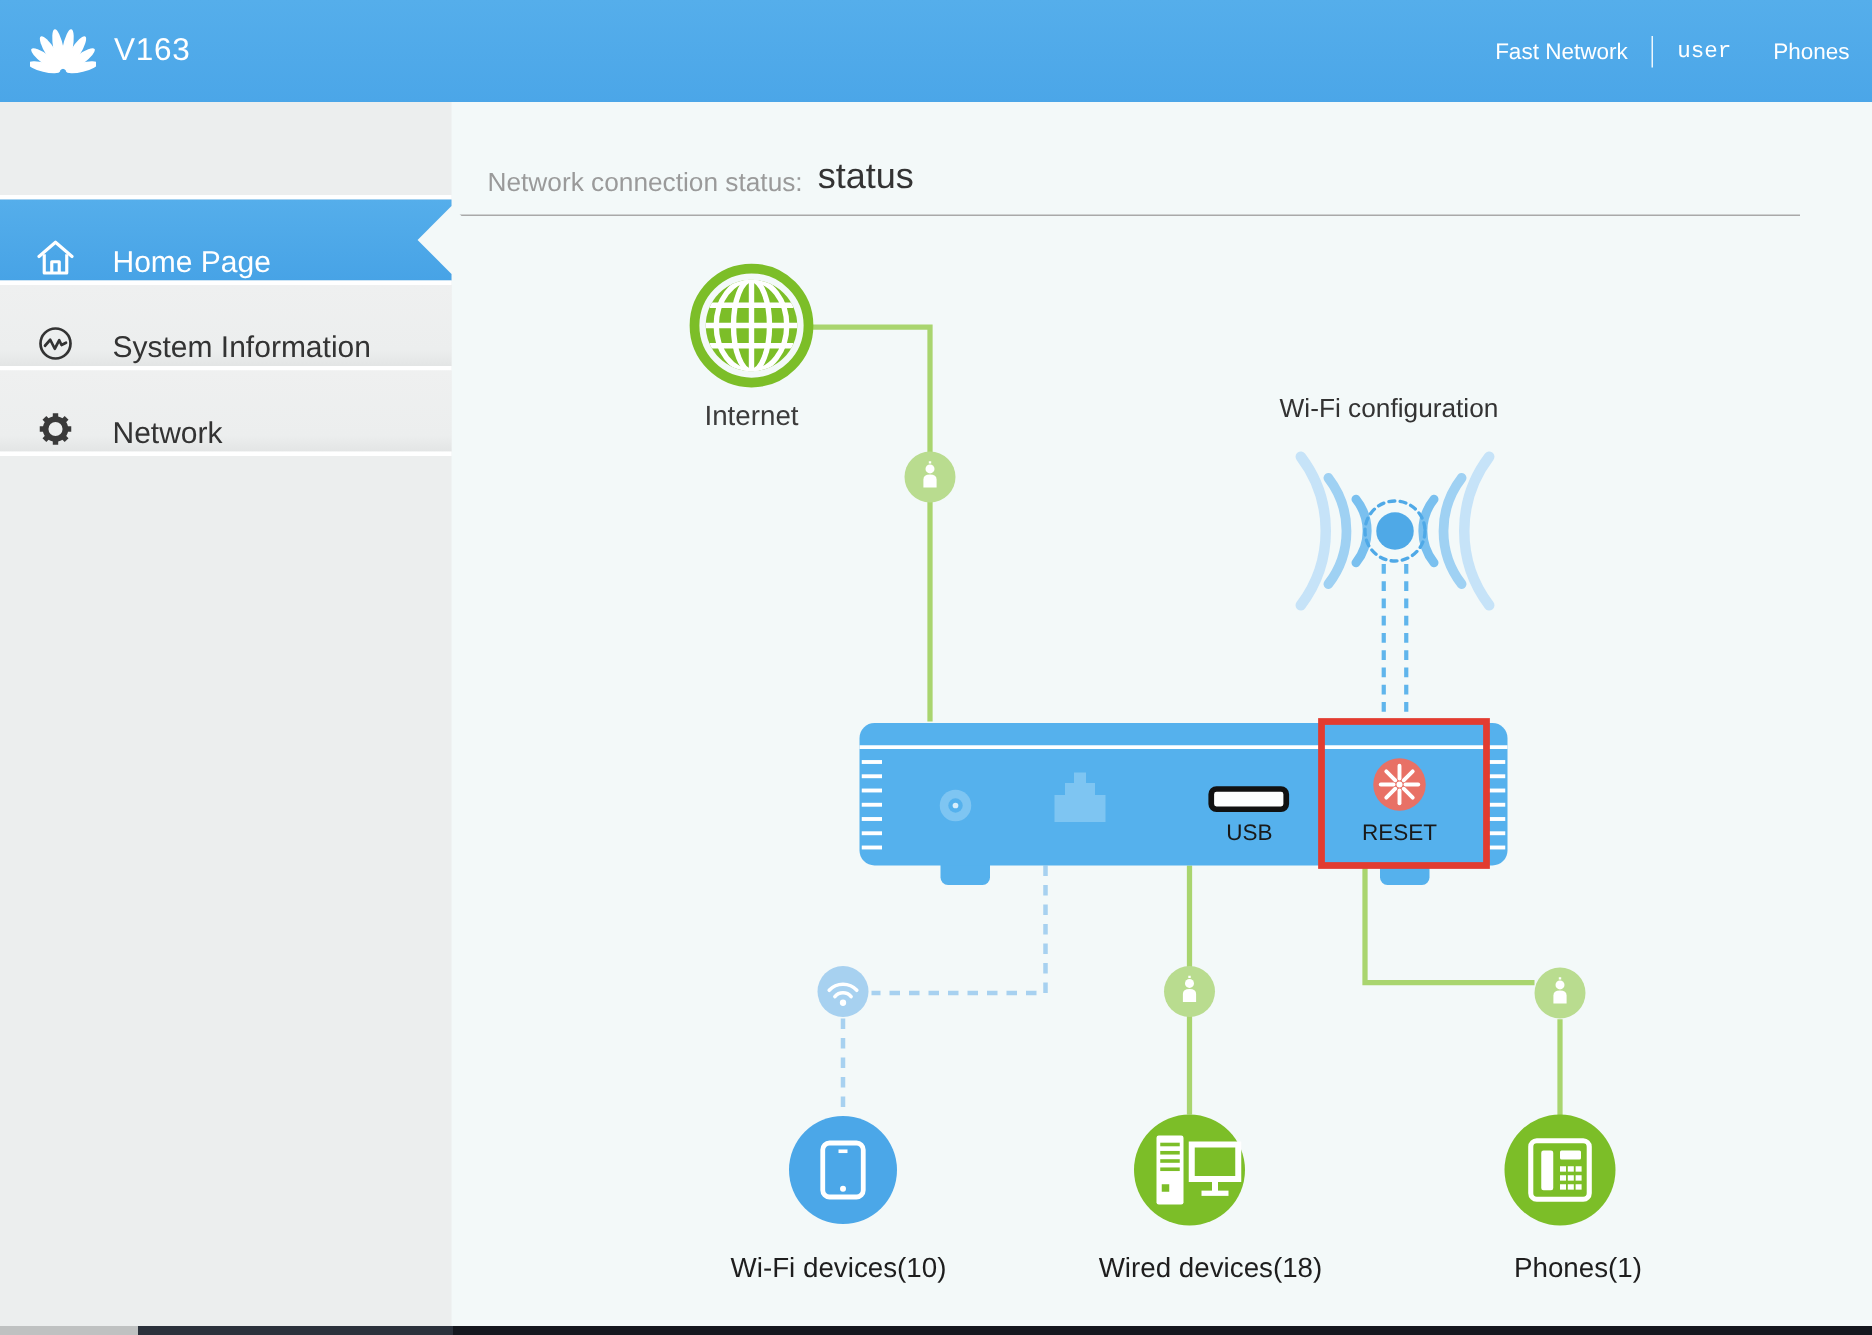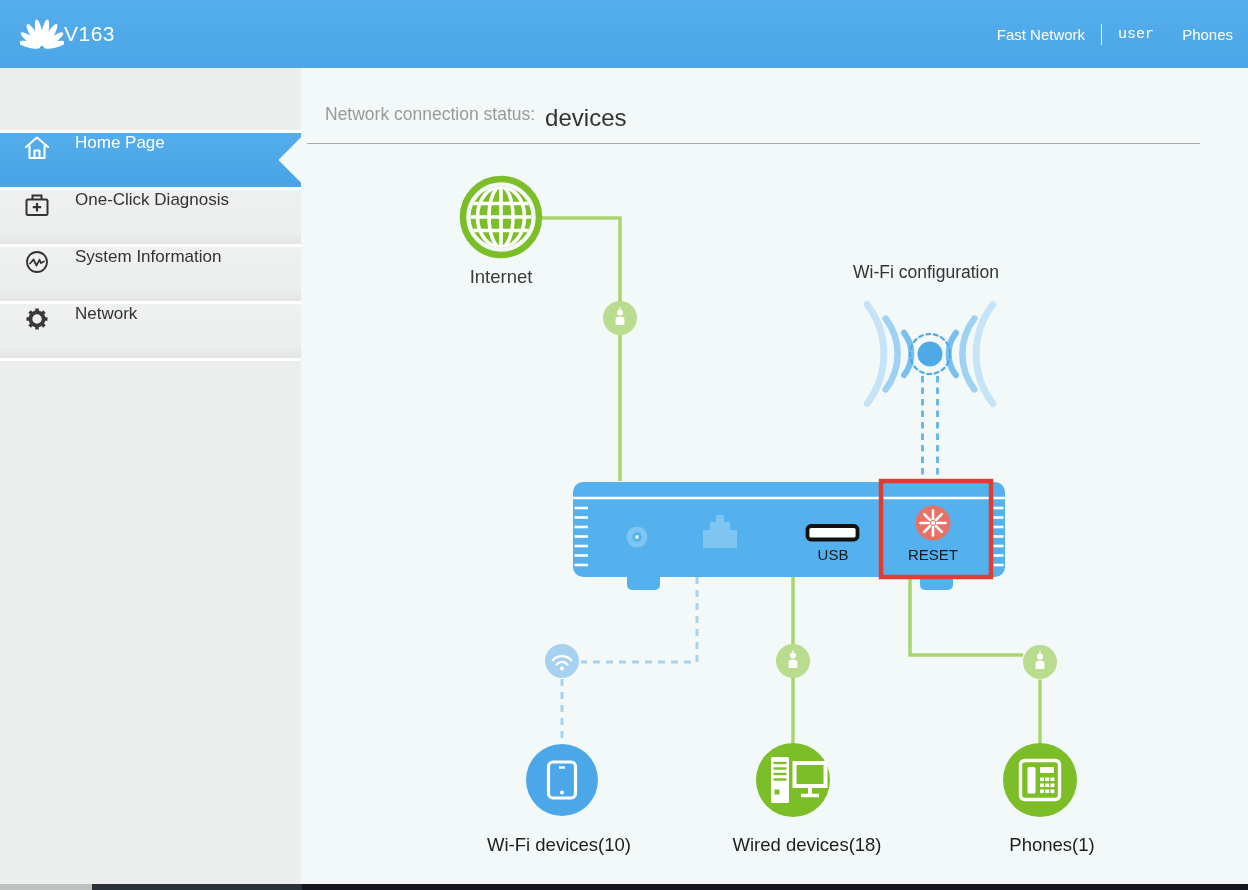--- a/index.html
+++ b/index.html
@@ -6,42 +6,42 @@
   html,body { width:1248px; height:890px; }
   body { font-family:"Liberation Sans", sans-serif; }
   .app { position:relative; width:1248px; height:890px; overflow:hidden; background:#F3F9F9; }
 
   
   .header { position:absolute; left:0; top:0; width:1248px; height:68px;
             background:linear-gradient(180deg,#55AEEB 0%,#4BA6E8 100%);
             display:flex; align-items:center; z-index:30; }
   .brand-wrap { display:flex; align-items:center; margin-left:20px; }
   .brand-logo { width:44px; height:40px; }
-  .brand-name { color:#fff; font-size:21px; margin-left:0; letter-spacing:0.5px; }
+  .brand-name { color:#fff; font-size:21px; margin-left:12px; letter-spacing:0.5px; }
   .header-right { margin-left:auto; display:flex; align-items:center; margin-right:15px; color:#fff; font-size:15px; }
   .header-link { cursor:pointer; white-space:nowrap; }
   .header-divider { width:1px; height:21px; background:rgba(255,255,255,0.9); margin:0 16px; }
   .header-user { margin-right:28px;font-family:Liberation Mono, monospace; }
 
   
   .sidebar { position:absolute; left:0; top:68px; width:301px; height:816px; background:#ECEEEE; z-index:20; }
   .side-spacer { height:65px; border-bottom:3px solid #fff; }
   .side-item { position:relative; height:57px; border-bottom:3px solid #fff;
-               display:flex; align-items:flex-start; padding-left:22px;
+               display:flex; align-items:flex-end; padding-left:22px;
                background:linear-gradient(180deg,#EFF0F0 0%,#ECEEEE 80%,#E3E5E5 100%);
-               color:#333; font-size:17px; cursor:pointer; }
+               color:#333; font-size:20px; cursor:pointer; }
   .side-item .icon-box { width:30px; height:30px; display:flex; align-items:center; justify-content:center; }
   .side-item .side-label { margin-left:23px; }
   .side-item.selected { background:linear-gradient(180deg,#55AEEB 0%,#47A3E6 100%); color:#fff; }
   .side-arrow { position:absolute; right:-16px; top:50%; width:32px; height:32px;
                 transform:translateY(-50%) rotate(45deg); background:#F3F9F9; }
 
   
   .main { position:absolute; left:301px; top:68px; width:947px; height:816px; background:#F3F9F9; z-index:10; }
-  .status-row { position:absolute; left:24px; top:36px; display:flex; align-items:flex-start; }
+  .status-row { position:absolute; left:24px; top:36px; display:flex; align-items:flex-end; }
   .status-label { font-size:17.5px; color:#9A9A9A; }
   .status-value { font-size:24px; color:#333; margin-left:10px; }
   .status-rule { position:absolute; left:0; top:75px; width:899px; height:1px; background:#A9A9A9; }
   .diagram-svg { position:absolute; left:0; top:0; }
   .diagram-svg text { font-family:"Liberation Sans", sans-serif; }
 
   
   .bottom-strip { position:absolute; left:0; top:884px; width:1248px; height:6px; z-index:40; }
   .strip-a { position:absolute; left:0; top:0; width:92px; height:6px; background:#BFC1C1; }
   .strip-b { position:absolute; left:92px; top:0; width:210px; height:6px; background:#2B313B; }
@@ -100,30 +100,20 @@
         <svg width="28" height="26" viewBox="0 0 28 26">
           <path d="M3 12 L14 2.5 L25 12" fill="none" stroke="#fff" stroke-width="2.1" stroke-linecap="round" stroke-linejoin="round"></path>
           <path d="M6.5 10.5 V23 H21.5 V10.5" fill="none" stroke="#fff" stroke-width="2.1" stroke-linejoin="round"></path>
           <path d="M11.5 23 V15.5 H16.5 V23" fill="none" stroke="#fff" stroke-width="2.1" stroke-linejoin="round"></path>
         </svg>
       </span>
       <span class="side-label">Home Page</span>
       <span class="side-arrow"></span>
     </div>
 
-    <div class="side-item">
-      <span class="icon-box">
-        <svg width="28" height="26" viewBox="0 0 28 26">
-          <rect x="3.5" y="7.5" width="21" height="15.5" rx="1.5" fill="none" stroke="#333" stroke-width="2"></rect>
-          <path d="M9.5 7.5 V3.5 H18.5 V7.5" fill="none" stroke="#333" stroke-width="2"></path>
-          <path d="M14 11 V19.5 M9.8 15.2 H18.2" fill="none" stroke="#333" stroke-width="2.2"></path>
-        </svg>
-      </span>
-      <span class="side-label">One-Click Diagnosis</span>
-    </div>
 
     <div class="side-item">
       <span class="icon-box">
         <svg width="28" height="26" viewBox="0 0 28 26">
           <circle cx="14" cy="13" r="10" fill="none" stroke="#333" stroke-width="1.8"></circle>
           <path d="M7 14.5 L10.5 10.5 L13.5 16.5 L16.5 10.8 L18 14 L21 12.5" fill="none" stroke="#333" stroke-width="1.8" stroke-linecap="round" stroke-linejoin="round"></path>
         </svg>
       </span>
       <span class="side-label">System Information</span>
     </div>
@@ -144,21 +134,21 @@
           <circle cx="14" cy="13" r="6.6" fill="none" stroke="#3a3a3a" stroke-width="3.8"></circle>
         </svg>
       </span>
       <span class="side-label">Network</span>
     </div>
   </div>
 
   <div class="main">
     <div class="status-row">
       <span class="status-label">Network connection status:</span>
-      <span class="status-value">devices</span>
+      <span class="status-value">status</span>
     </div>
     <div class="status-rule"></div>
 
     <svg class="diagram-svg" width="947" height="816" viewBox="0 0 947 816">
       <defs>
         <clipPath id="globeClip">
             <circle cx="200" cy="149" r="30.5"></circle>
           </clipPath>
         <g id="personBadge">
           <circle cx="0" cy="0" r="17" fill="#B9DC8F"></circle>

